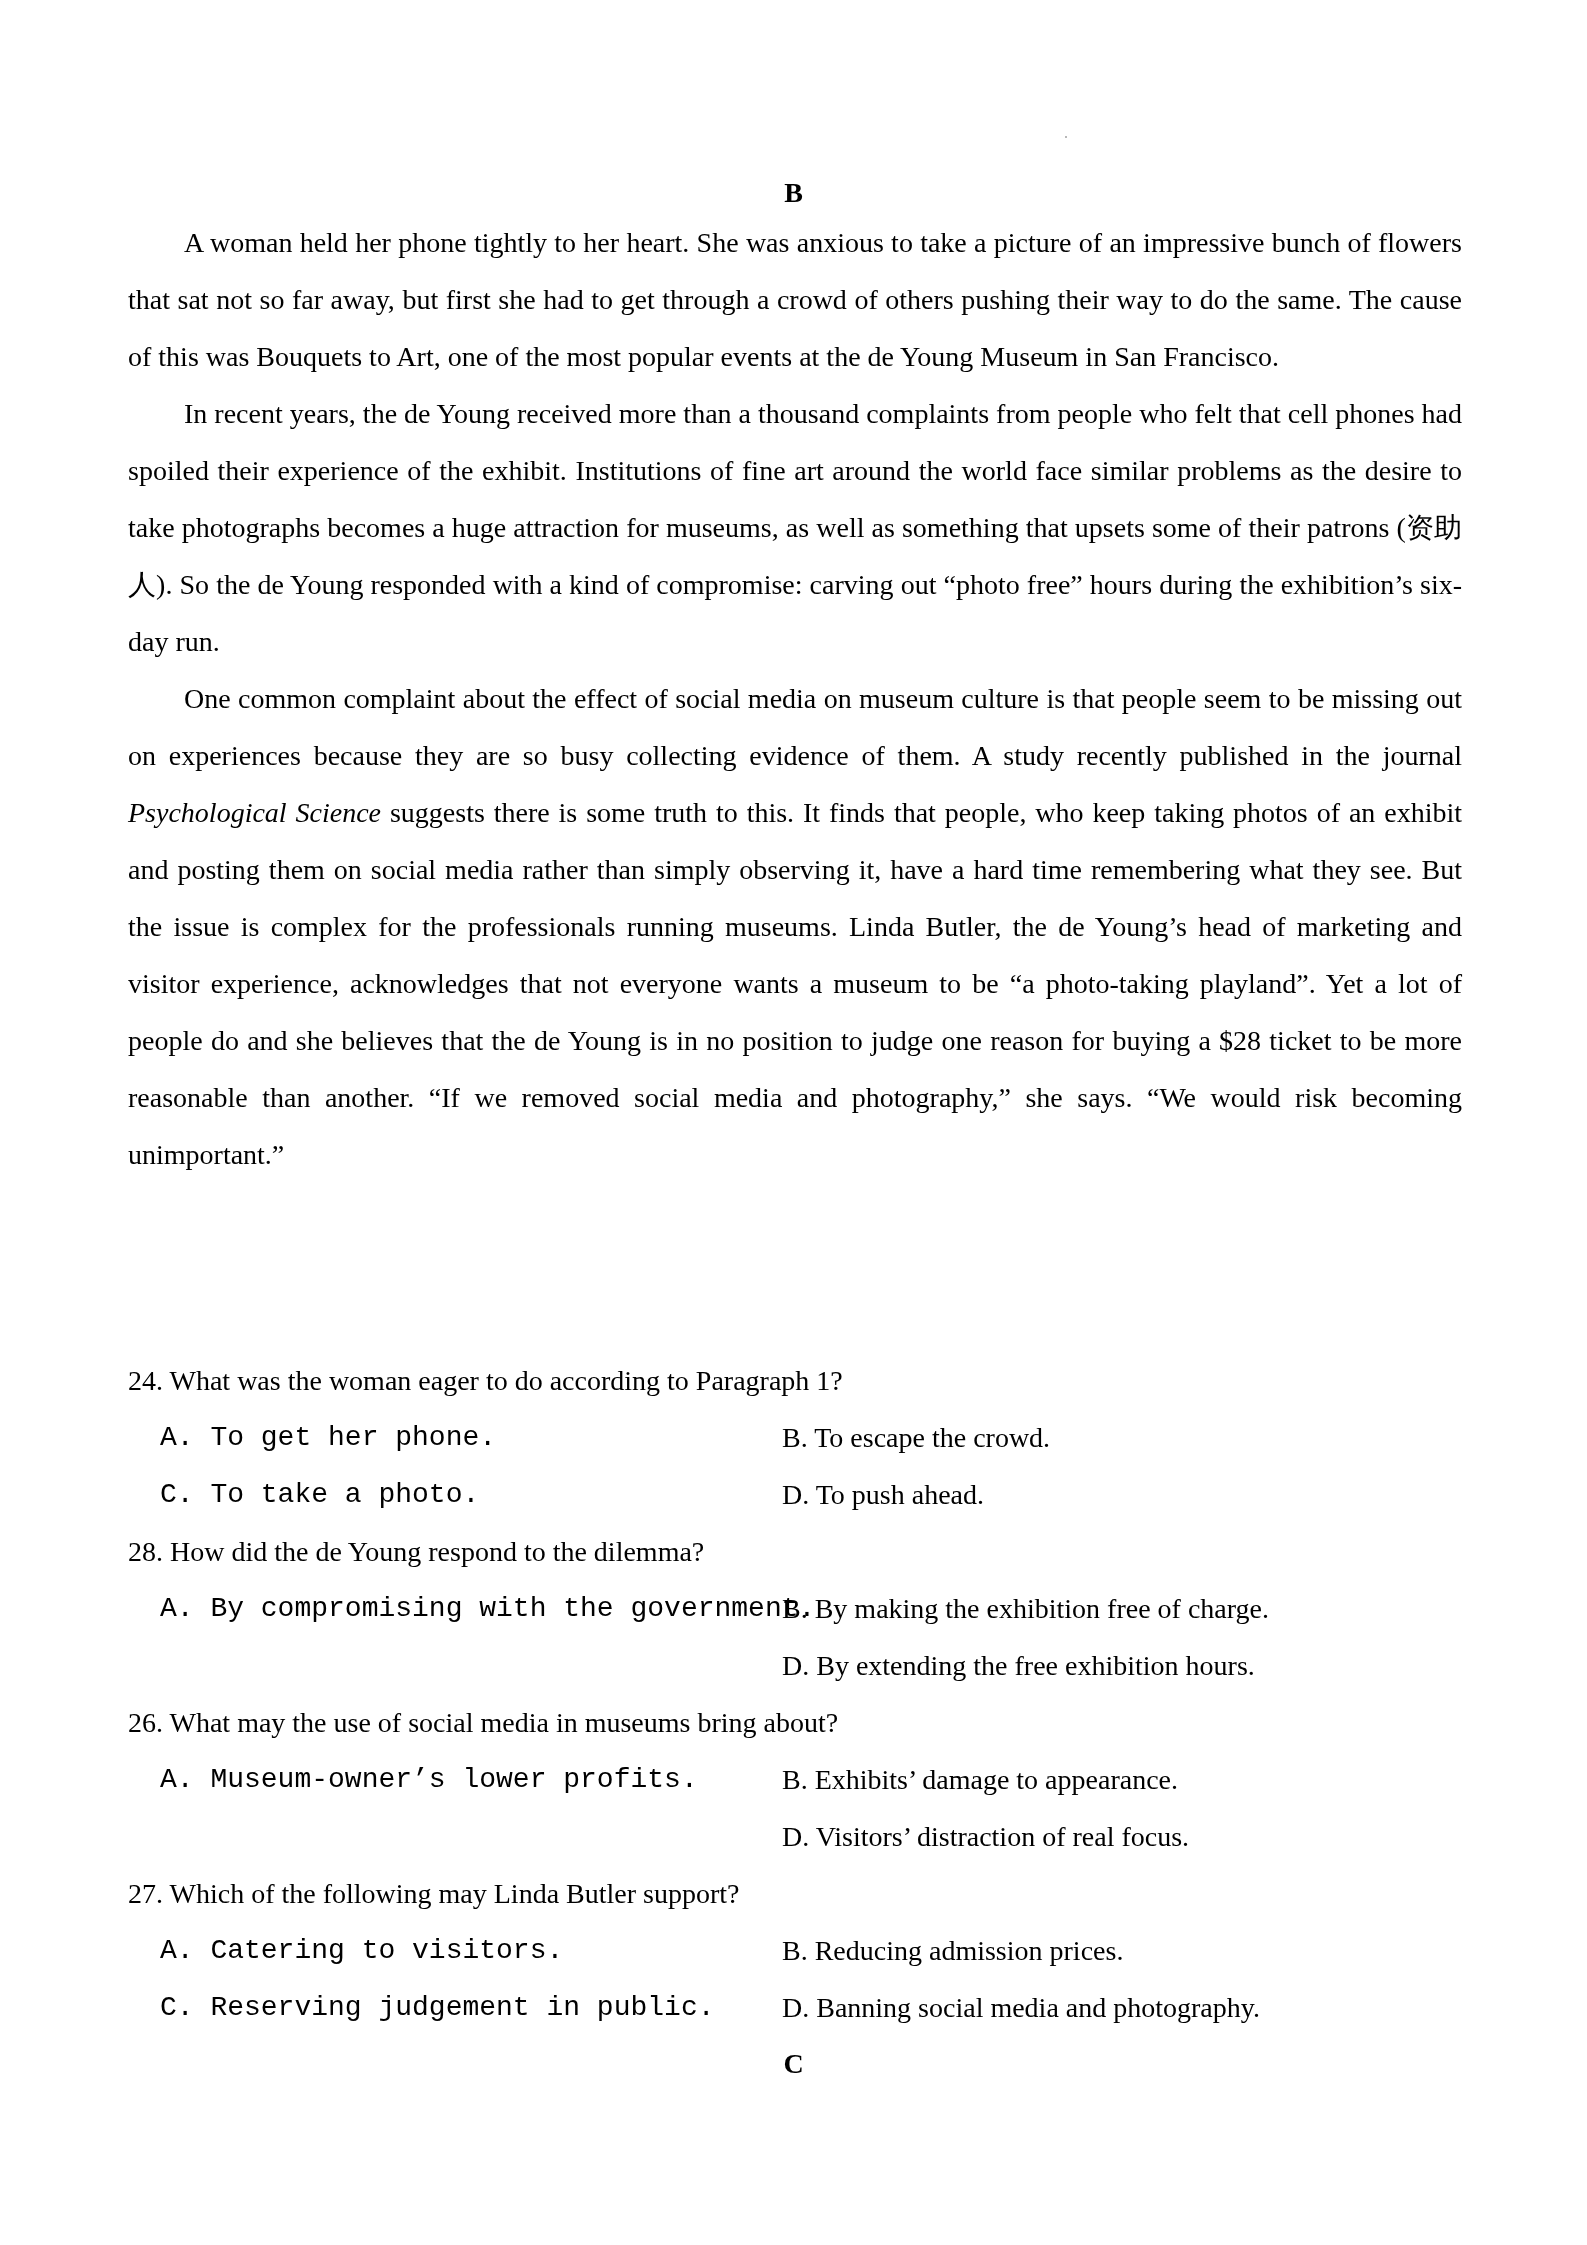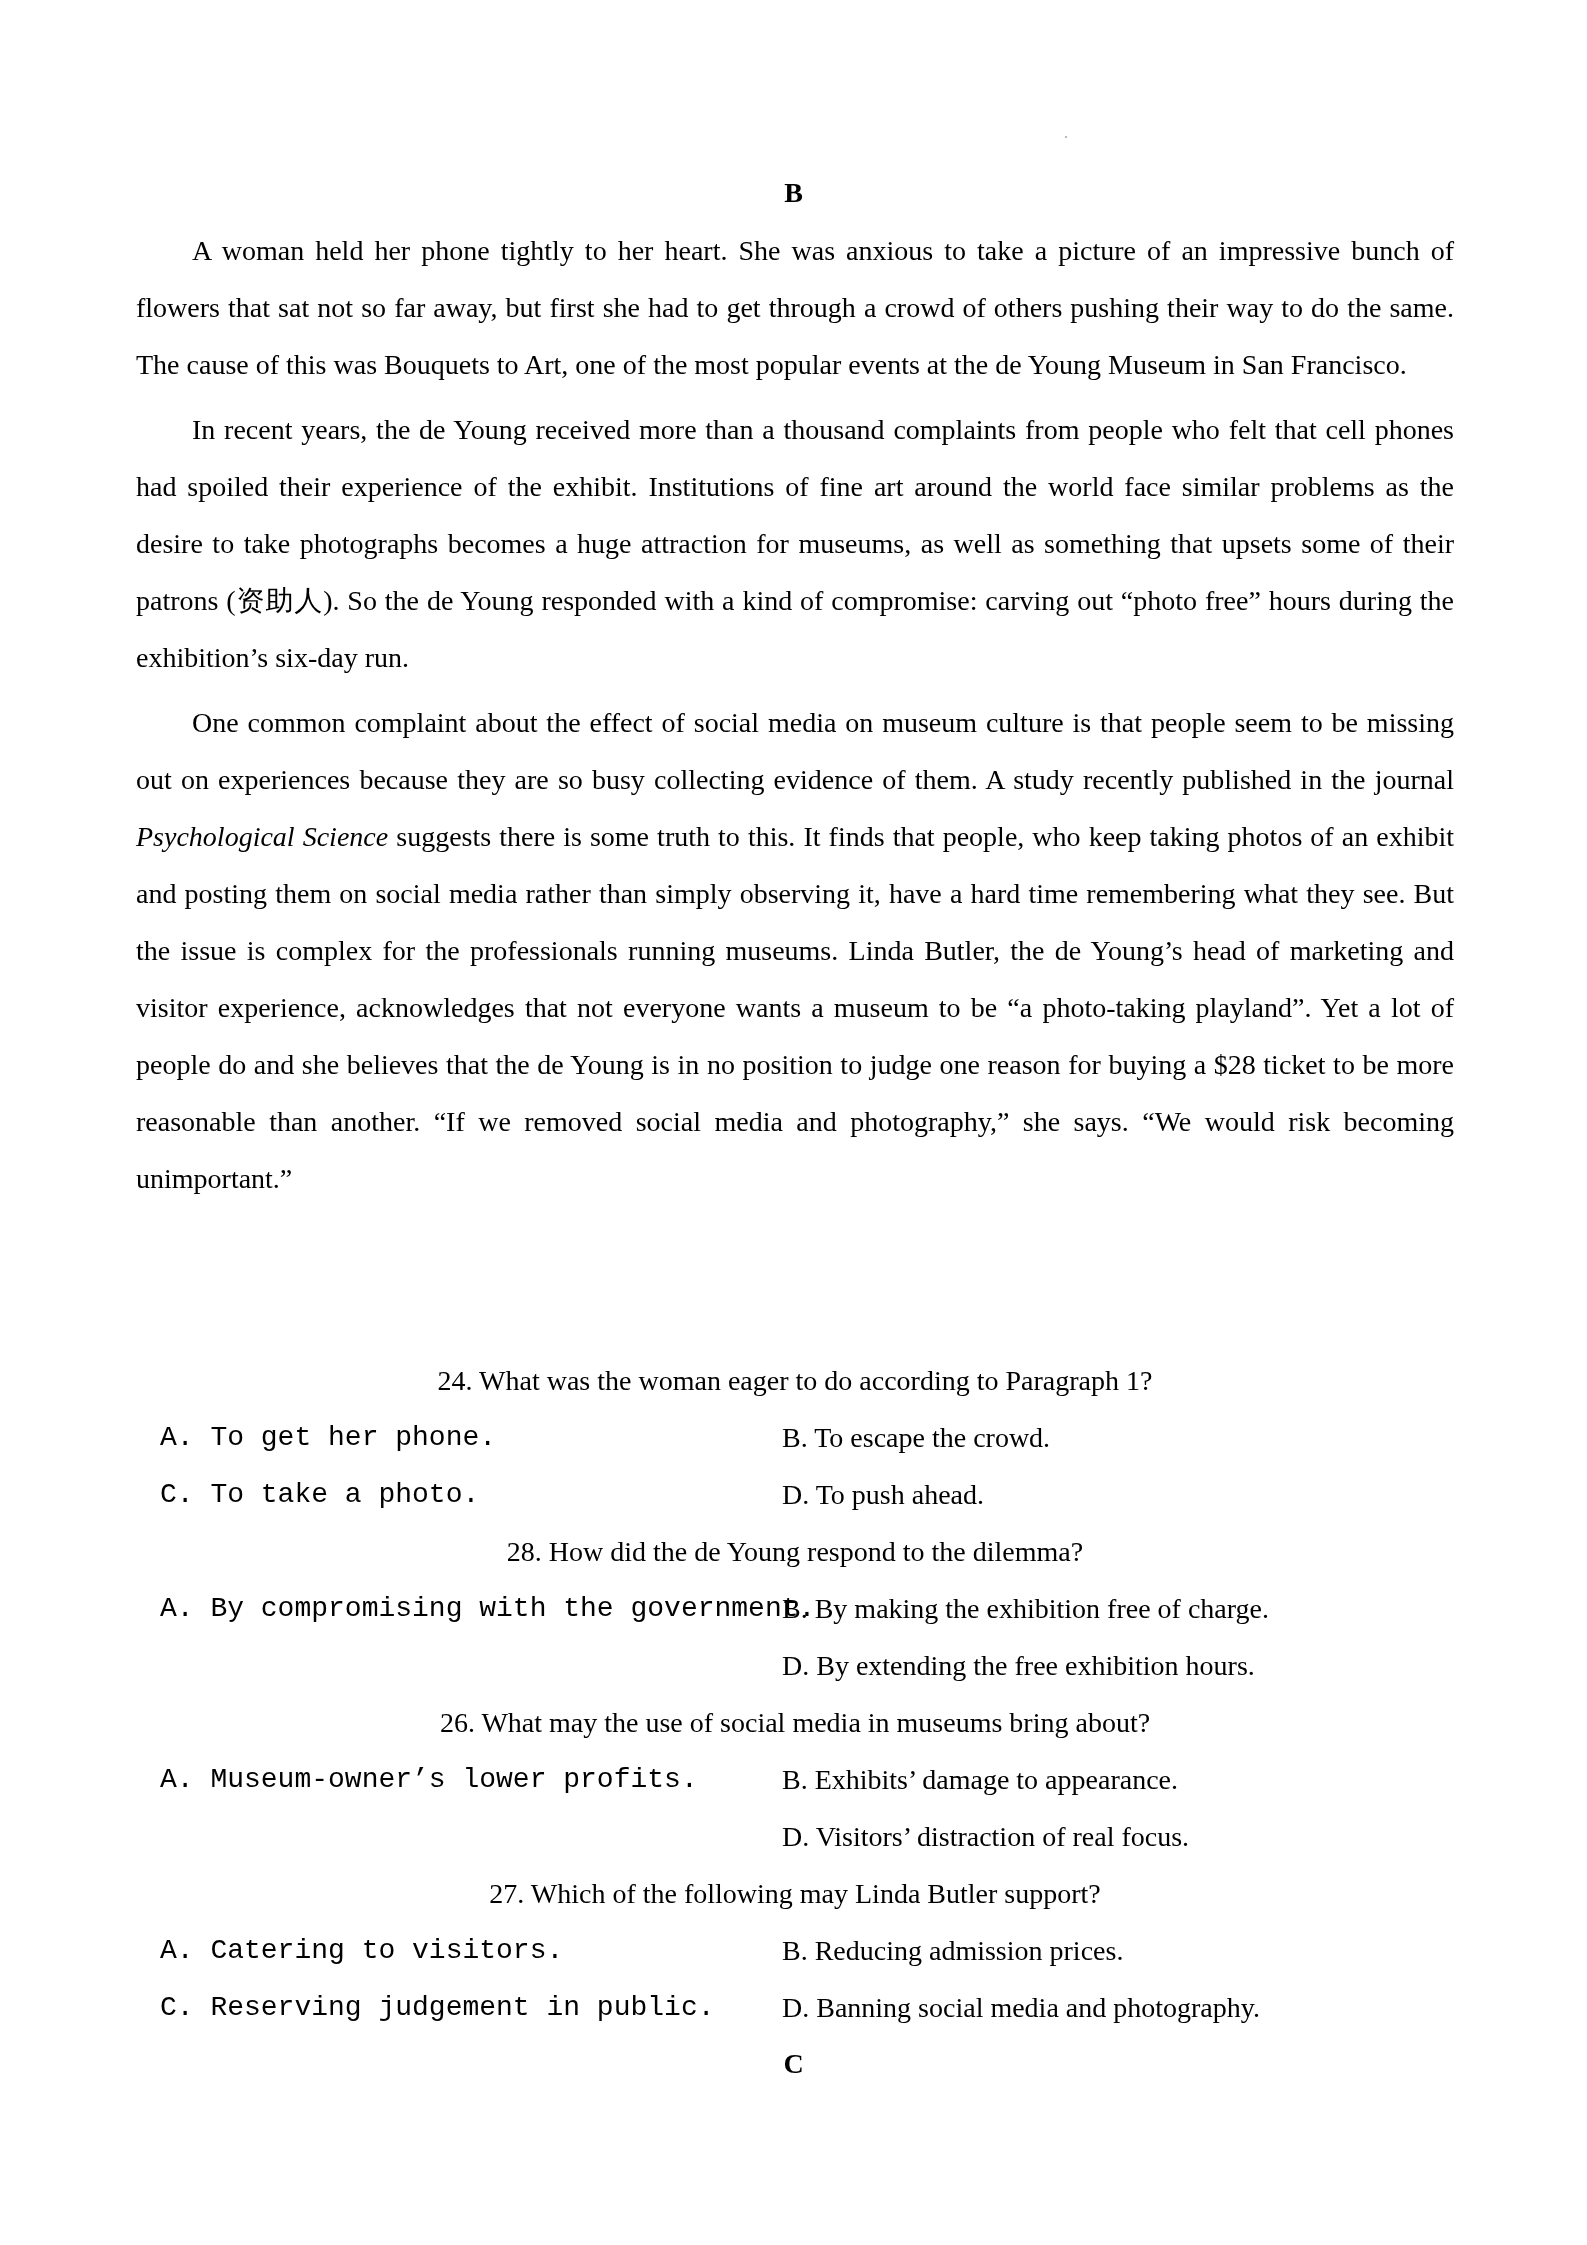--- a/index.html
+++ b/index.html
@@ -43,35 +43,34 @@
   }
   .passage {
     position: absolute;
     left: 128px;
     top: 214px;
     width: 1334px;
     font-size: 28px;
     line-height: 57px;
   }
   .passage p {
-    margin: 8px;
+    margin: 0;
     text-align: justify;
     text-indent: 56px;
   }
   .passage p .italic {
     font-style: italic;
   }
   .questions {
     position: absolute;
     left: 128px;
     top: 1352px;
     width: 1334px;
     font-size: 28px;
     line-height: 57px;
-    text-align: center;
   }
   .question {
     margin: 0;
   }
   .q-stem {
     height: 57px;
     white-space: nowrap;
   }
   .opt-row {
     position: relative;

